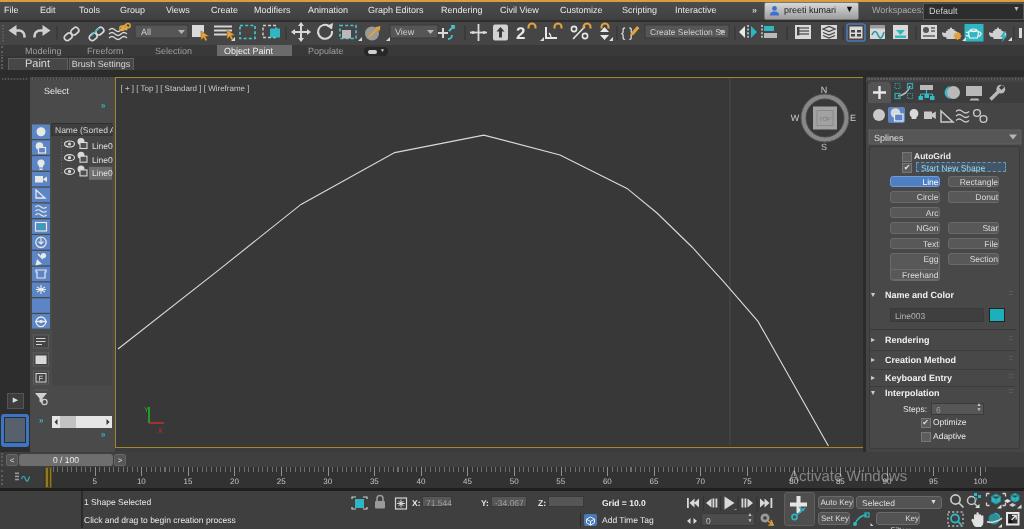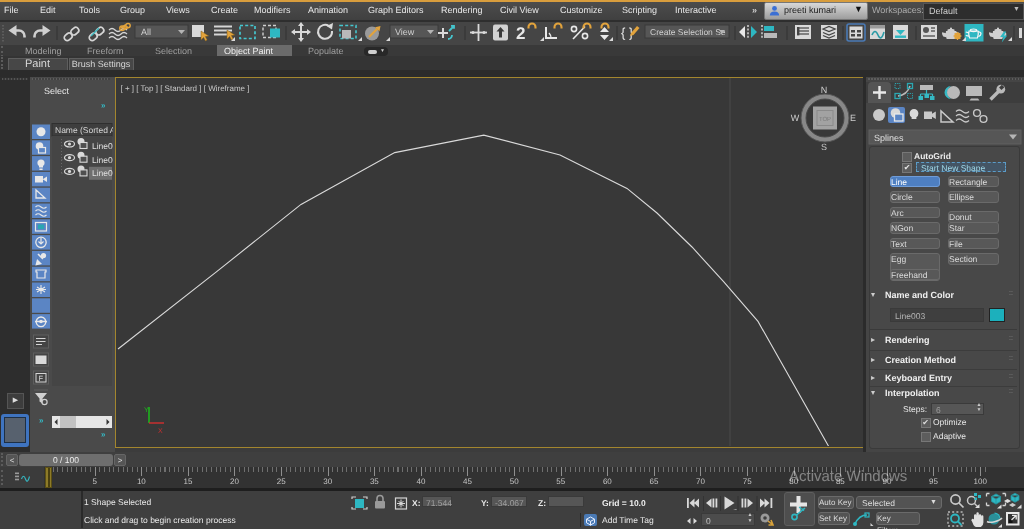--- a/index.html
+++ b/index.html
@@ -24,21 +24,21 @@
 #viewport{left:114.5px;top:77px;width:749.5px;height:371px;background:#383838;border:1.5px solid #a3862e;box-sizing:border-box;}
 #rightgap{left:863px;top:77px;width:3px;height:375px;background:#2b2b2b;}
 #rightpanel{left:866px;top:77px;width:158px;height:375px;background:#454545;}
 
 #timeslider{left:0;top:452px;width:1024px;height:15px;background:#3f3f3f;}
 #ruler{left:0;top:467px;width:1024px;height:21px;background:#323232;}
 #seam2{left:0;top:488px;width:1024px;height:3px;background:#1e1e1e;}
 #statusbar{left:0;top:491px;width:1024px;height:38px;background:#3f3f3f;}
 
 .btn{position:absolute;background:#585858;border:1px solid #6a6a6a;border-radius:3px;
-  color:#dcdcdc;font-size:8.5px;text-align:left;box-sizing:border-box;}
+  color:#dcdcdc;font-size:8.5px;text-align:right;box-sizing:border-box;}
 .fld{position:absolute;background:#565656;border:1px solid #3a3a3a;box-sizing:border-box;
   color:#9f9f9f;font-size:8.5px;}
 .teal{color:#35b9c4;}
 .rh{position:absolute;left:6px;width:145px;height:13px;color:#f0f0f0;font-size:9px;font-weight:bold;padding-left:13px;box-sizing:border-box;}
 .rh .tri{position:absolute;left:-1px;top:0px;font-size:8px;color:#cdcdcd;font-weight:normal;}
 .rn{position:absolute;top:10px;font-size:8px;color:#c5c5c5;}
 .rh:after{content:"::";position:absolute;right:4px;top:0;color:#8a8a8a;font-size:7px;font-weight:normal;}
 </style>
 </head>
 <body>
@@ -54,21 +54,21 @@
     <span class="mi" style="left:254px">Modifiers</span>
     <span class="mi" style="left:308px">Animation</span>
     <span class="mi" style="left:368px">Graph Editors</span>
     <span class="mi" style="left:441px">Rendering</span>
     <span class="mi" style="left:500px">Civil View</span>
     <span class="mi" style="left:560px">Customize</span>
     <span class="mi" style="left:622px">Scripting</span>
     <span class="mi" style="left:675px">Interactive</span>
     <span class="mi" style="left:752px;color:#cfcfcf;font-weight:bold">»</span>
     <div style="position:absolute;left:764px;top:0px;width:93px;height:16px;border-radius:2px;
-      background:linear-gradient(#d8d8d8,#9d9d9d);border:1px solid #777;padding-left:9px;">
+      background:linear-gradient(#d8d8d8,#9d9d9d);border:1px solid #777;">
       <svg width="11" height="11" style="position:absolute;left:4px;top:2px" viewBox="0 0 11 11">
         <circle cx="5.5" cy="3.4" r="2.4" fill="#3b6fd4"></circle>
         <path d="M0.8 10.5 Q1 6.6 5.5 6.6 Q10 6.6 10.2 10.5 Z" fill="#3b6fd4"></path>
       </svg>
       <span style="position:absolute;left:19px;top:2px;font-size:9px;color:#1a1a1a;">preeti kumari</span>
       <span style="position:absolute;right:4px;top:1px;font-size:9px;color:#111;">▼</span>
     </div>
     <span class="mi" style="left:872px;color:#ababab">Workspaces:</span>
     <div style="position:absolute;left:923px;top:1px;width:99px;height:15px;background:#2d2d2d;border:1px solid #555;">
       <span style="position:absolute;left:5px;top:2px;font-size:9px;color:#cfcfcf;">Default</span>
@@ -497,21 +497,21 @@
     <span style="position:absolute;left:48px;top:74px;font-size:8.5px;color:#ececec;font-weight:bold;">AutoGrid</span>
     <div style="position:absolute;left:36px;top:85.5px;width:8px;height:8px;background:#5d5d5d;border:1px solid #777;color:#e8e8e8;font-size:8px;line-height:8px;text-align:center;">✔</div>
     <div style="position:absolute;left:50px;top:84.5px;width:90px;height:10px;background:rgba(62,105,145,0.4);border:1px dashed #5b9cc8;box-sizing:border-box;padding-left:28px;">
       <span style="position:absolute;left:4px;top:0px;font-size:8.5px;color:#9fd8e8;">Start New Shape</span>
     </div>
     <div class="btn" style="left:24px;top:98.9px;width:49.5px;height:11.5px;line-height:10px;background:#4e7fc1;border-color:#6f9cd8;color:#fff;">Line</div>
     <div class="btn" style="left:82px;top:98.9px;width:51px;height:11.5px;line-height:10px;">Rectangle</div>
     <div class="btn" style="left:24px;top:114.4px;width:49.5px;height:11.5px;line-height:10px;">Circle</div>
     <div class="btn" style="left:82px;top:114.4px;width:51px;height:11.5px;line-height:10px;">Ellipse</div>
     <div class="btn" style="left:24px;top:129.9px;width:49.5px;height:11.5px;line-height:10px;">Arc</div>
-    <div class="btn" style="left:82px;top:134px;width:51px;height:11.5px;line-height:10px;">Donut</div>
+    <div class="btn" style="left:82px;top:114px;width:51px;height:11.5px;line-height:10px;">Donut</div>
     <div class="btn" style="left:24px;top:145.4px;width:49.5px;height:11.5px;line-height:10px;">NGon</div>
     <div class="btn" style="left:82px;top:145.4px;width:51px;height:11.5px;line-height:10px;">Star</div>
     <div class="btn" style="left:24px;top:160.9px;width:49.5px;height:11.5px;line-height:10px;">Text</div>
     <div class="btn" style="left:82px;top:160.9px;width:51px;height:11.5px;line-height:10px;">File</div>
     <div class="btn" style="left:24px;top:176.4px;width:49.5px;height:28px;line-height:10px;">Egg</div>
     <div class="btn" style="left:82px;top:176.4px;width:51px;height:11.5px;line-height:10px;">Section</div>
     <div class="btn" style="left:24px;top:191.9px;width:49.5px;height:11.5px;line-height:10px;">Freehand</div>
 
     <div class="rh" style="top:213px;"><span class="tri">▾</span>Name and Color</div>
     <div class="fld" style="left:24px;top:231px;width:94px;height:14px;background:#3f3f3f;">

